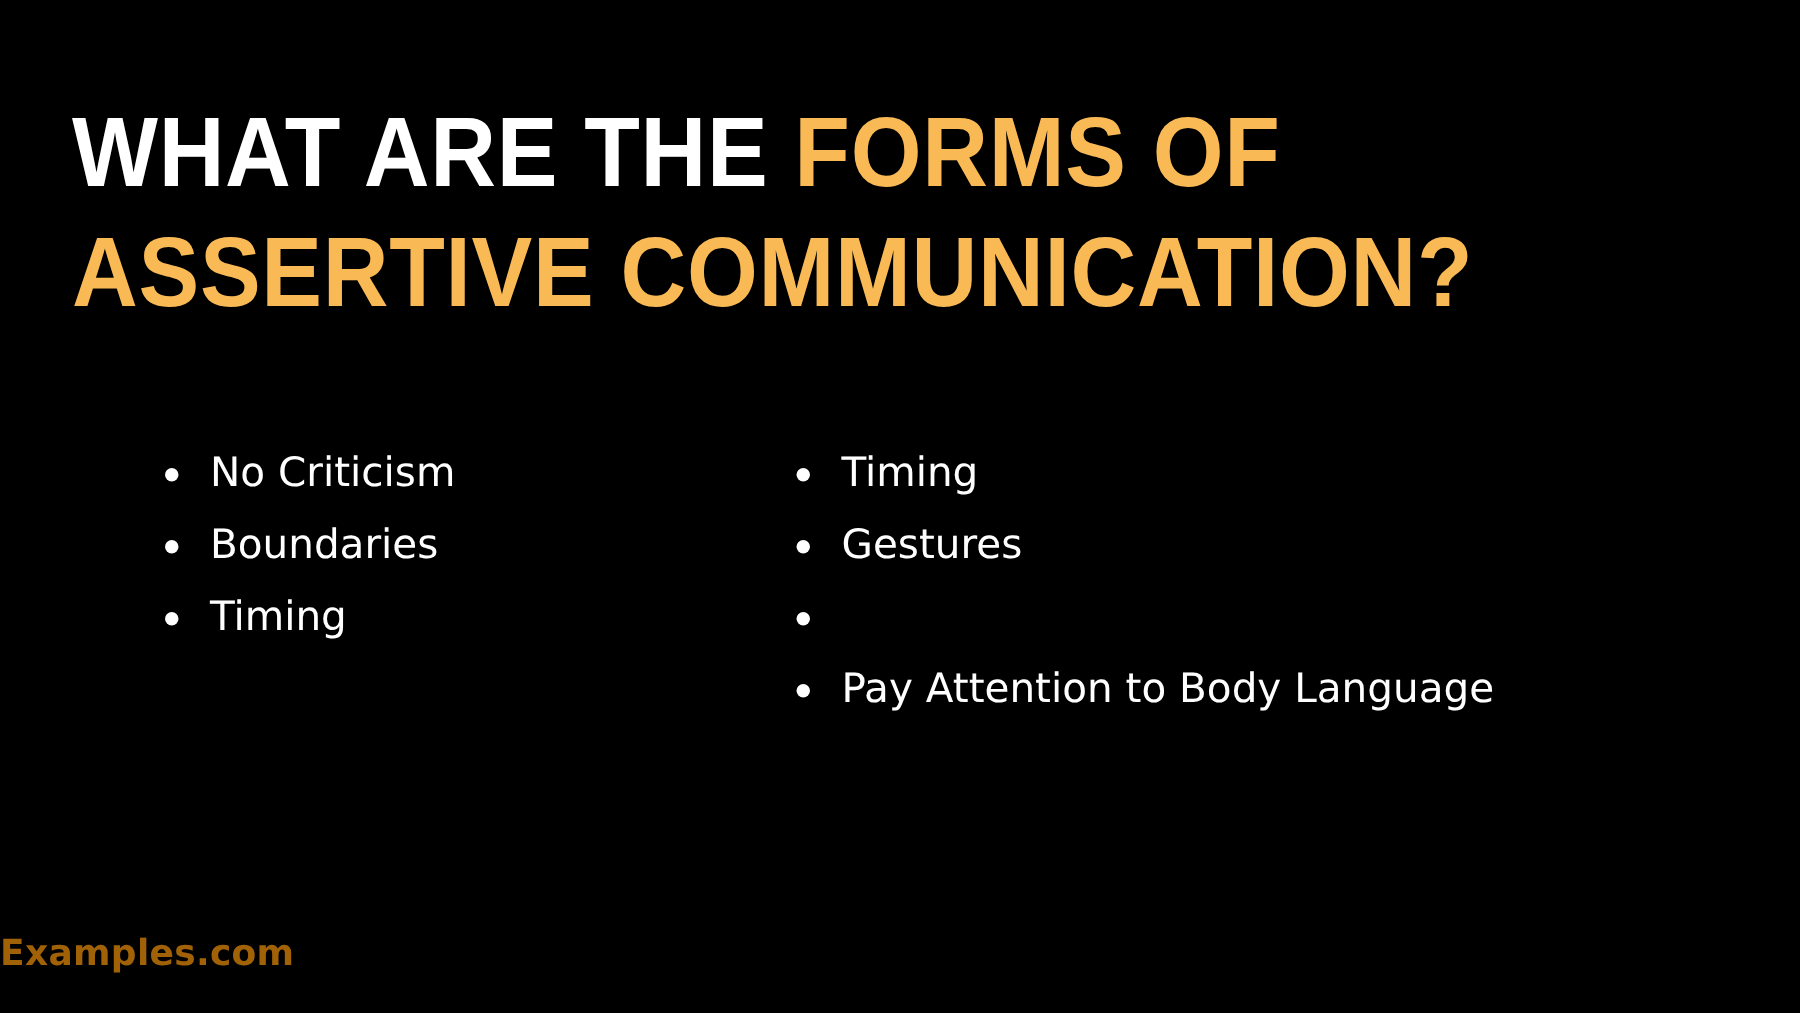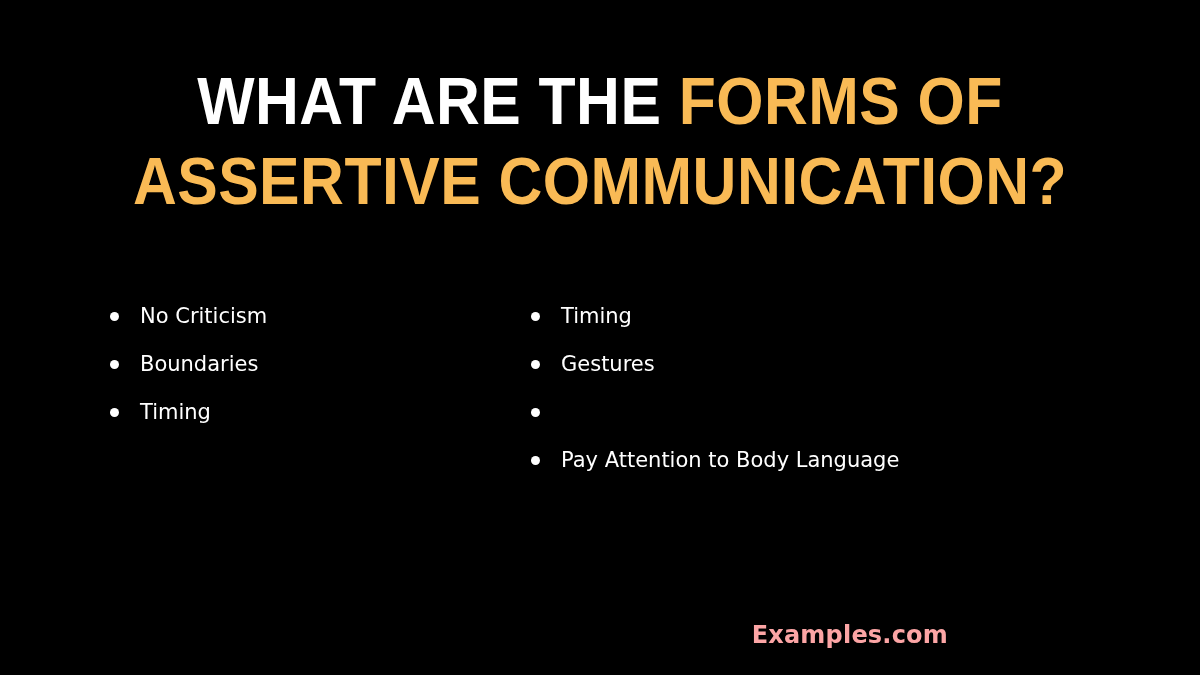--- a/index.html
+++ b/index.html
@@ -23,21 +23,20 @@
     height: 675px;
     background: #000000;
   }
 
   
   .title-block {
     position: absolute;
     top: 68px;
     left: 0;
     width: 1200px;
-    text-align: center;
     line-height: 1.0;
   }
 
   .title-line {
     display: block;
     font-family: "Liberation Sans Narrow", "Liberation Sans", sans-serif;
     font-weight: bold;
     font-size: 66px;
     letter-spacing: 0.5px;
     white-space: nowrap;
@@ -68,21 +67,21 @@
   .col-right { width: 600px; margin-left: 21px; }
 
   ul.bullets {
     list-style: none;
   }
 
   ul.bullets li {
     position: relative;
     color: #FFFFFF;
     font-family: "DejaVu Sans", "Liberation Sans", sans-serif;
-    font-size: 21px;
+    font-size: 27px;
     font-weight: 400;
     line-height: 48px;
     height: 48px;
     padding-left: 36px;
     white-space: nowrap;
   }
 
   ul.bullets li .dot {
     position: absolute;
     left: 6px;
@@ -92,22 +91,22 @@
     border-radius: 50%;
     background: #FFFFFF;
   }
 
   
   .brand {
     position: absolute;
     top: 621px;
     left: 0;
     width: 948px;
-    text-align: right;
-    color: #fca5a5;
+    text-align: left;
+    color: #a16207;
     font-family: "DejaVu Sans", "Liberation Sans", sans-serif;
     font-weight: bold;
     font-size: 24px;
     letter-spacing: 0.2px;
   }
 </style>
 </head>
 <body>
 
 <div class="slide">

